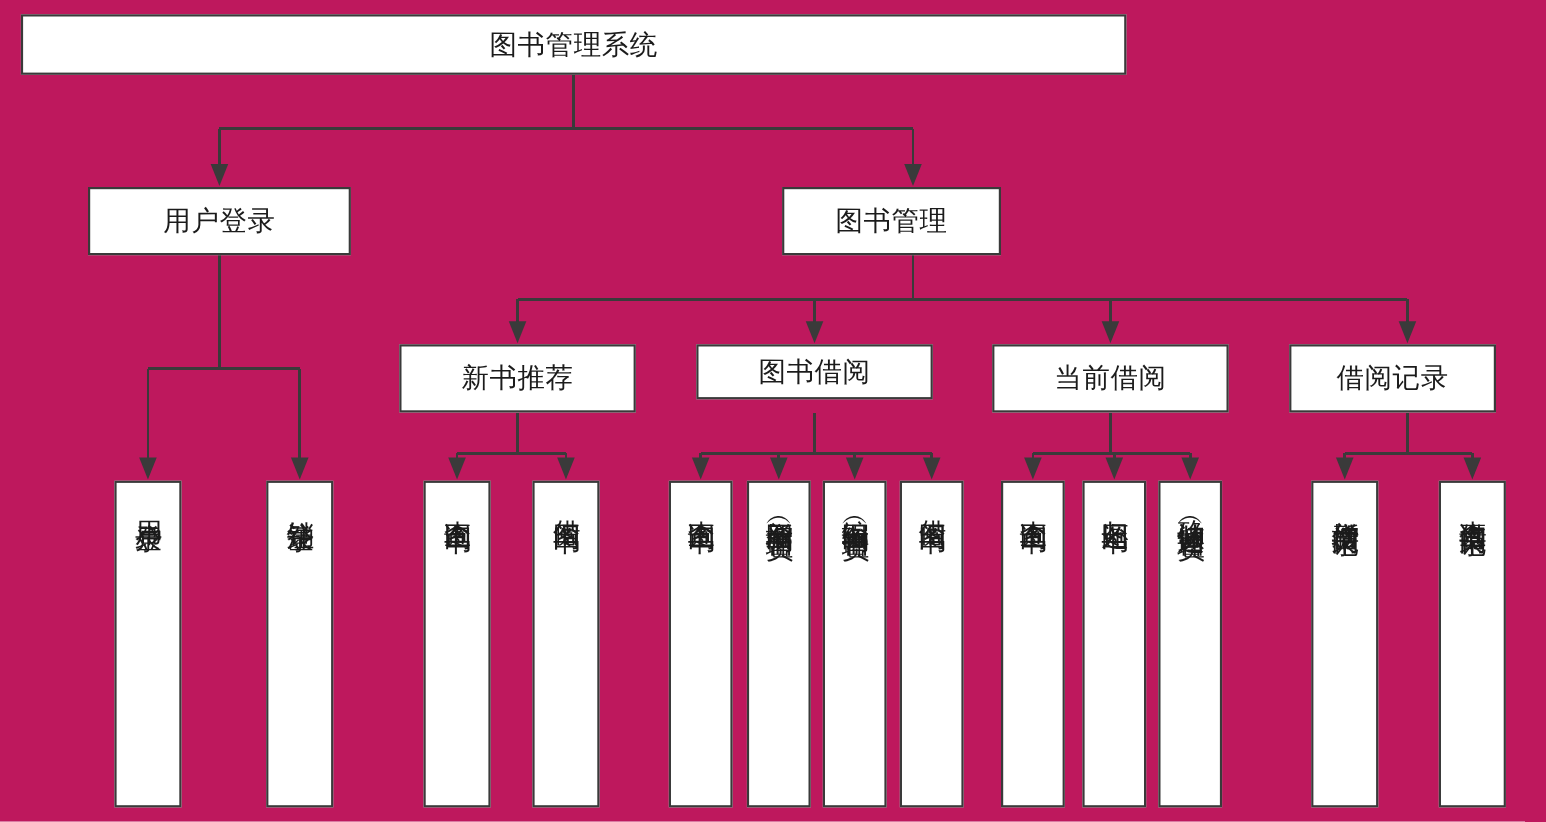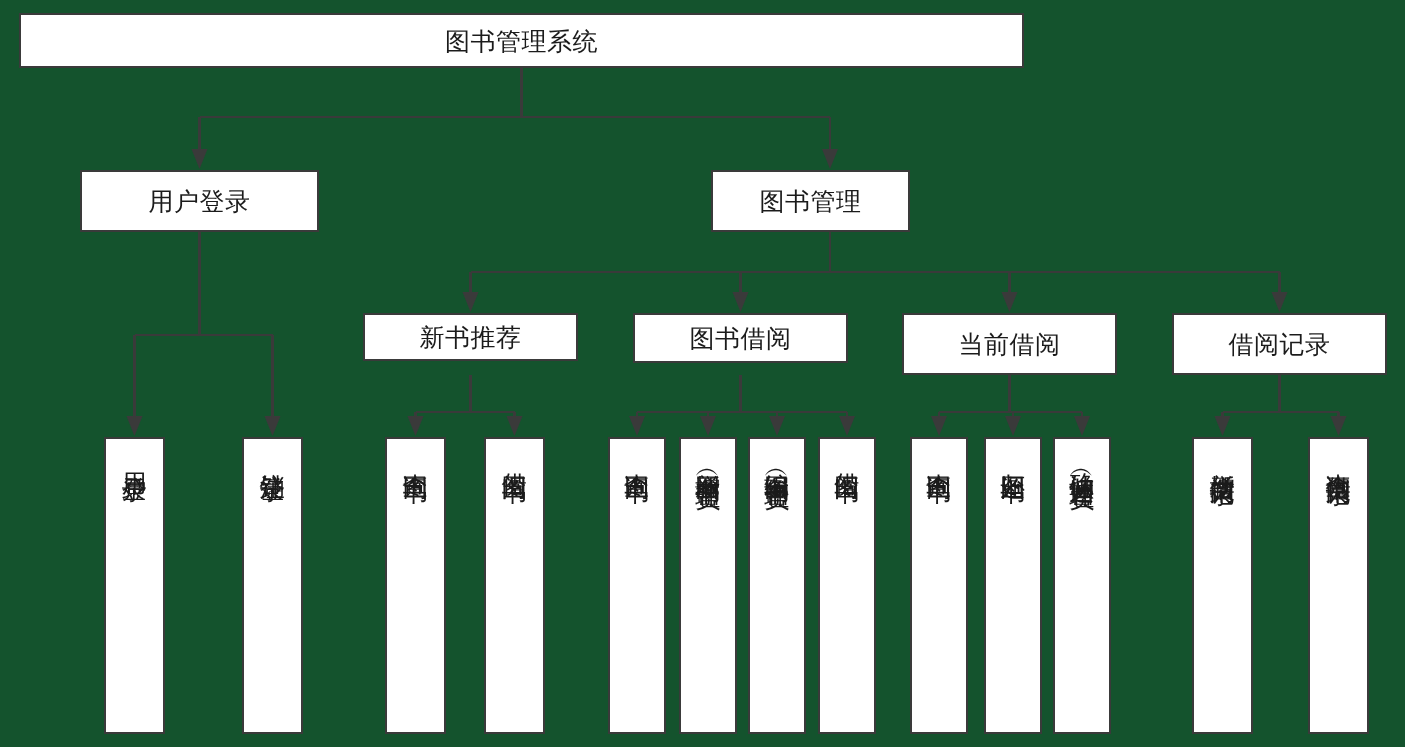--- a/index.html
+++ b/index.html
@@ -7,21 +7,21 @@
     padding: 0;
     background: #ffffff;
   }
   body {
     font-family: "Liberation Sans", "DejaVu Sans", sans-serif;
   }
   #canvas {
     position: relative;
     width: 1405px;
     height: 747px;
-    background: #14532d;
+    background: #be185d;
     overflow: hidden;
   }
   #wires {
     position: absolute;
     left: 0;
     top: 0;
     width: 1405px;
     height: 747px;
   }
   .node {
@@ -128,30 +128,30 @@
   <div id="nodes-layer">
       <div class="node horizontal" style="left: 19px; top: 13px; width: 1005px; height: 55px;">
         <span class="node-label">图书管理系统</span>
       </div>
       <div class="node horizontal" style="left: 80px; top: 170px; width: 239px; height: 62px;">
         <span class="node-label">用户登录</span>
       </div>
       <div class="node horizontal" style="left: 711px; top: 170px; width: 199px; height: 62px;">
         <span class="node-label">图书管理</span>
       </div>
-      <div class="node horizontal" style="left: 363px; top: 313px; width: 215px; height: 48px;">
+      <div class="node horizontal" style="left: 363px; top: 313px; width: 215px; height: 62px;">
         <span class="node-label">新书推荐</span>
       </div>
       <div class="node horizontal" style="left: 633px; top: 313px; width: 215px; height: 50px;">
         <span class="node-label">图书借阅</span>
       </div>
       <div class="node horizontal" style="left: 902px; top: 313px; width: 215px; height: 62px;">
         <span class="node-label">当前借阅</span>
       </div>
-      <div class="node horizontal" style="left: 1172px; top: 313px; width: 215px; height: 62px;">
+      <div class="node horizontal" style="left: 1172px; top: 313px; width: 188px; height: 62px;">
         <span class="node-label">借阅记录</span>
       </div>
       <div class="node vertical" style="left: 104px; top: 437px; width: 61px; height: 297px;">
         <span class="node-label">用户登录</span>
       </div>
       <div class="node vertical" style="left: 242px; top: 437px; width: 61px; height: 297px;">
         <span class="node-label">注销登录</span>
       </div>
       <div class="node vertical" style="left: 385px; top: 437px; width: 61px; height: 297px;">
         <span class="node-label">查询图书</span>

